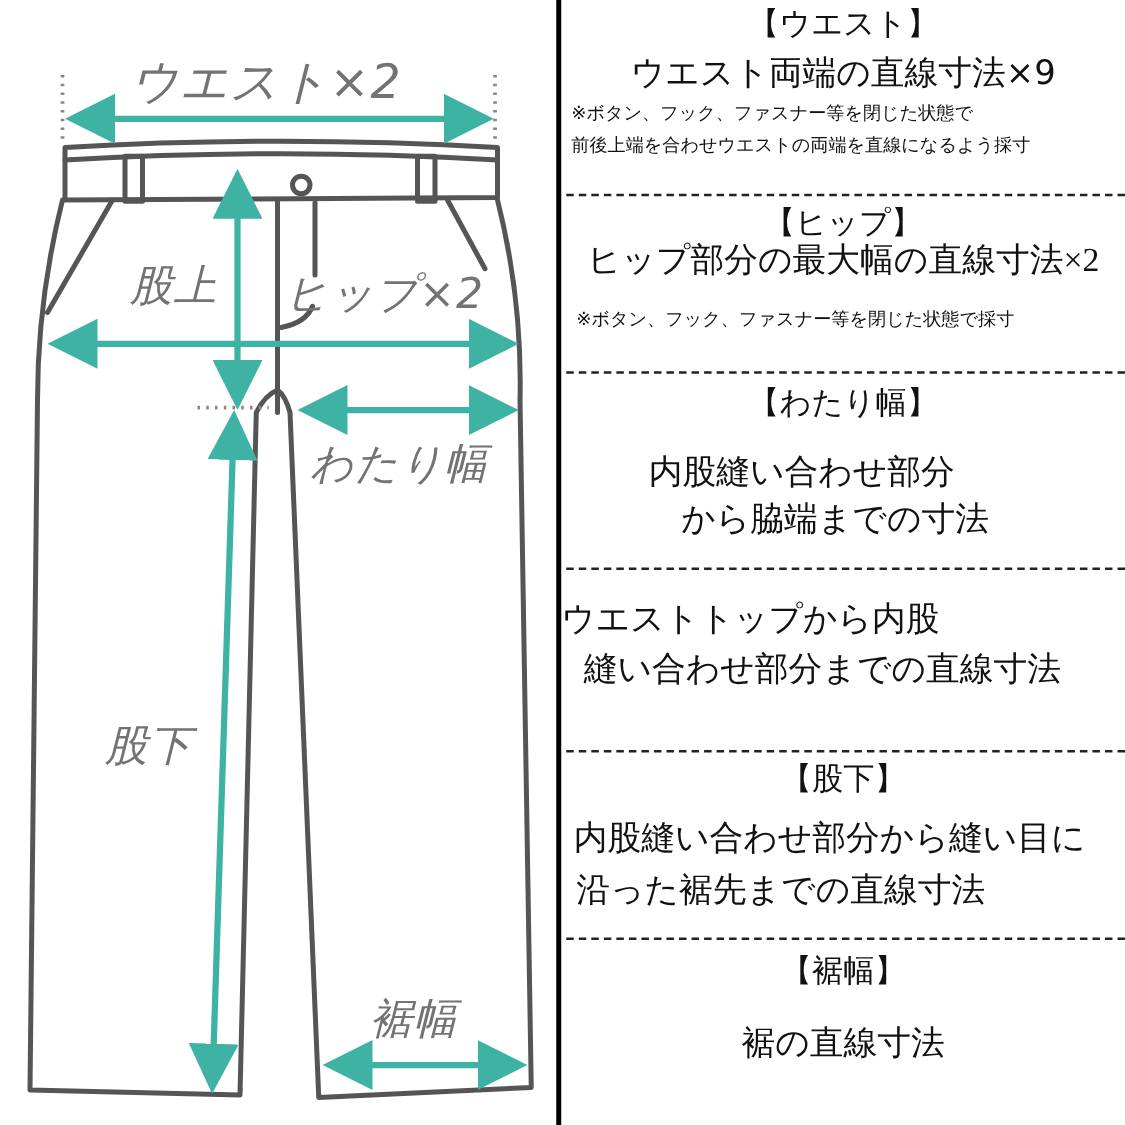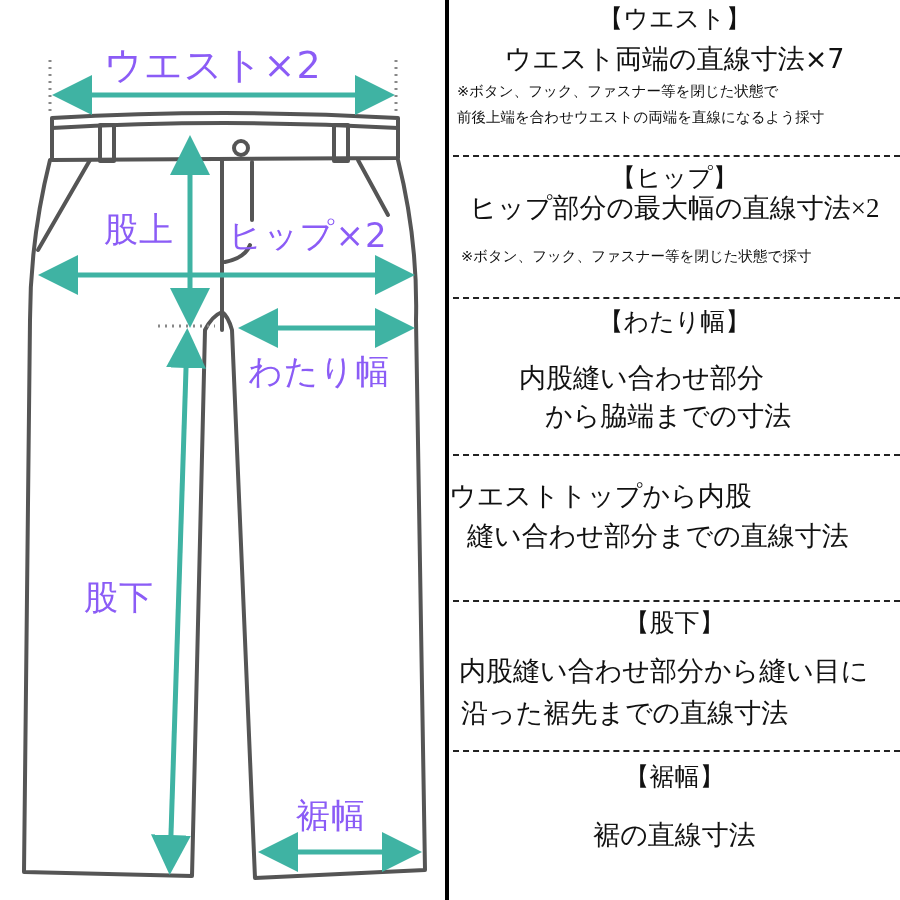--- a/index.html
+++ b/index.html
@@ -1,21 +1,21 @@
 <!DOCTYPE html>
 <html><head>
 <meta charset="utf-8">
 <style>
   html, body { margin: 0; padding: 0; background: #ffffff; }
   body { width: 900px; height: 900px; position: relative; overflow: hidden;
          font-family: "DejaVu Sans", "Liberation Sans", sans-serif; color: #111; }
   .diagram { position: absolute; left: 0; top: 0; width: 445px; height: 900px; }
   .diagram svg { position: absolute; left: 0; top: 0; }
-  .dlabel { position: absolute; color: #8b5cf6; font-size: 34px; line-height: 1; white-space: nowrap;
-            letter-spacing: 1px; }
+  .dlabel { position: absolute; color: #737373; font-size: 34px; line-height: 1; white-space: nowrap;
+            letter-spacing: 1px; font-style: italic; }
   .divider { position: absolute; left: 445px; top: 0; width: 4px; height: 900px; background: #000; }
   .panel { position: absolute; left: 449px; top: 0; width: 451px; height: 900px; }
   .section { position: absolute; left: 0; width: 451px; text-align: center; }
   .sep { position: absolute; left: 4px; width: 447px; height: 0; border-top: 2px dashed #222; }
   .title { font-weight: normal; font-size: 25px; line-height: 30px; }
   .main { font-size: 27px; line-height: 34px; }
   .note { font-size: 14.5px; line-height: 26px; text-align: left; }
 </style>
 </head>
 <body>
@@ -71,21 +71,21 @@
   <div class="dlabel" style="left:84px; top:580px;">股下</div>
   <div class="dlabel" style="left:296px; top:798px;">裾幅</div>
 </div>
 
 <div class="divider"></div>
 
 <div class="panel">
 
   <div class="section" style="top:4px;">
     <div class="title">【ウエスト】</div>
-    <div class="main" style="margin-top:8px;">ウエスト両端の直線寸法×7</div>
+    <div class="main" style="margin-top:8px;">ウエスト両端の直線寸法×9</div>
     <div class="note" style="padding-left:8px; margin-top:2px;">※ボタン、フック、ファスナー等を閉じた状態で</div>
     <div class="note" style="padding-left:8px;">前後上端を合わせウエストの両端を直線になるよう採寸</div>
   </div>
   <div class="sep" style="top:155px;"></div>
 
   <div class="section" style="top:163px;">
     <div class="title">【ヒップ】</div>
     <div class="main" style="margin-top:-2px;font-family:Liberation Serif, serif;">ヒップ部分の最大幅の直線寸法×2</div>
     <div class="note" style="padding-left:12px; margin-top:18px;">※ボタン、フック、ファスナー等を閉じた状態で採寸</div>
   </div>

